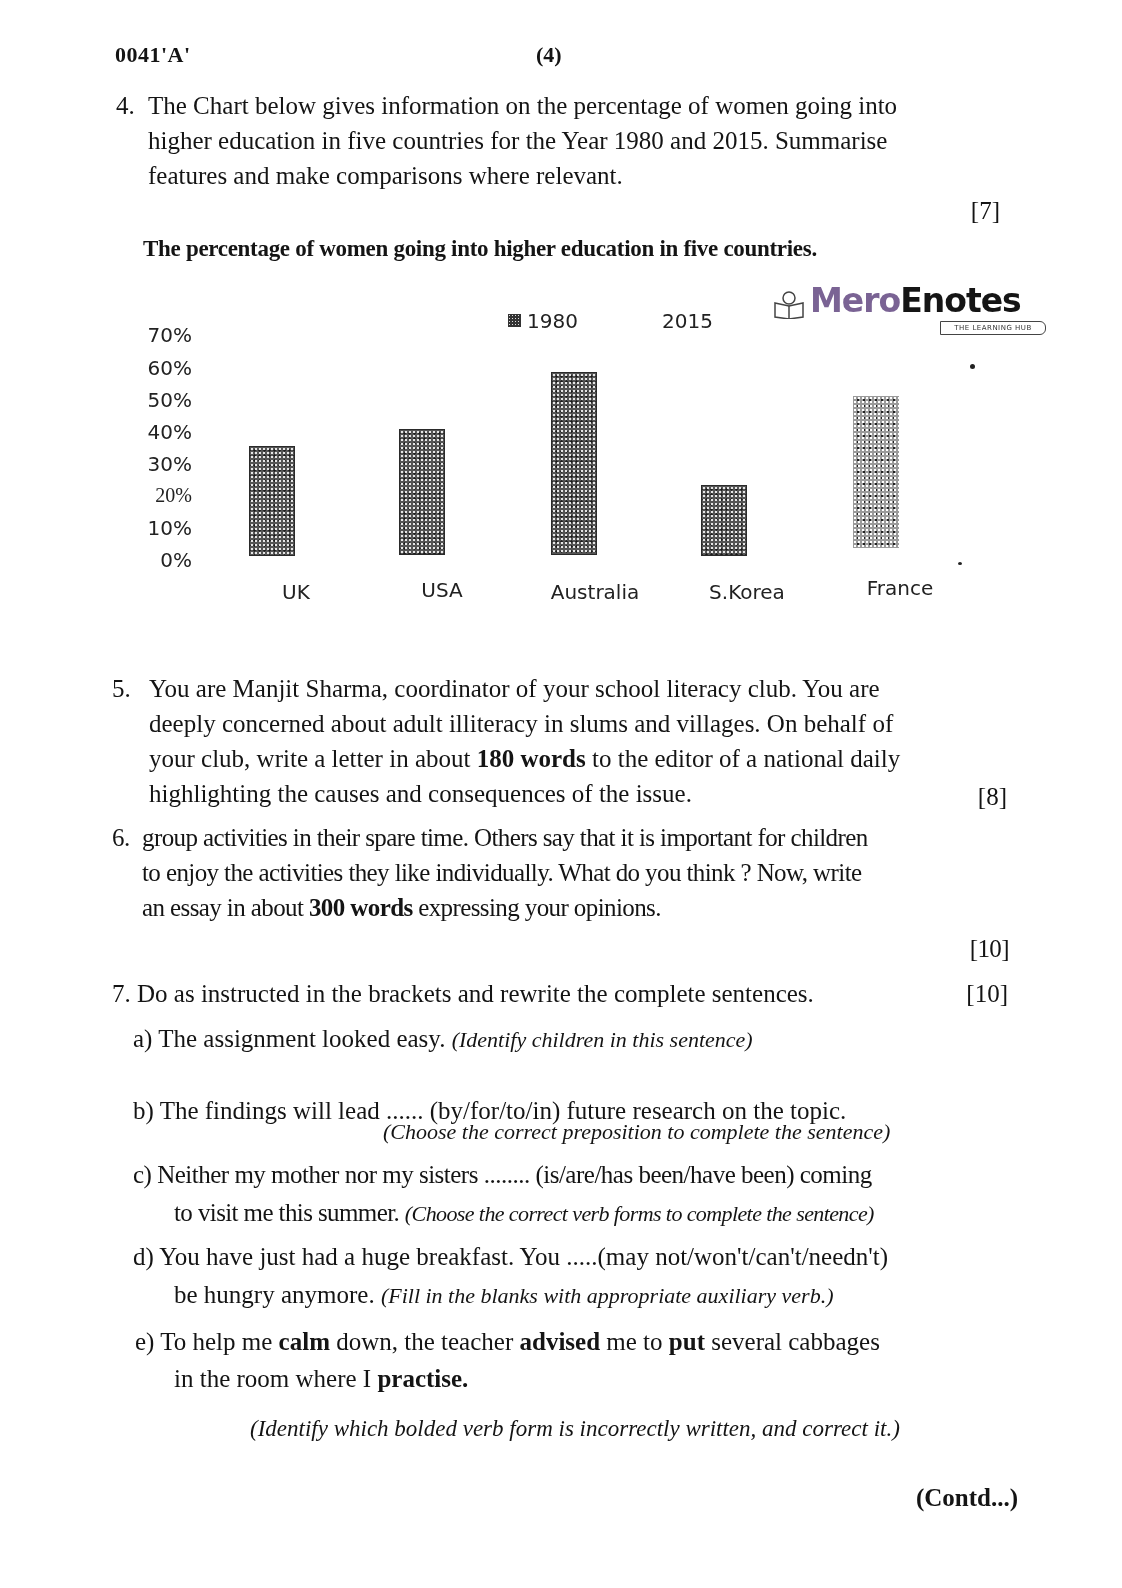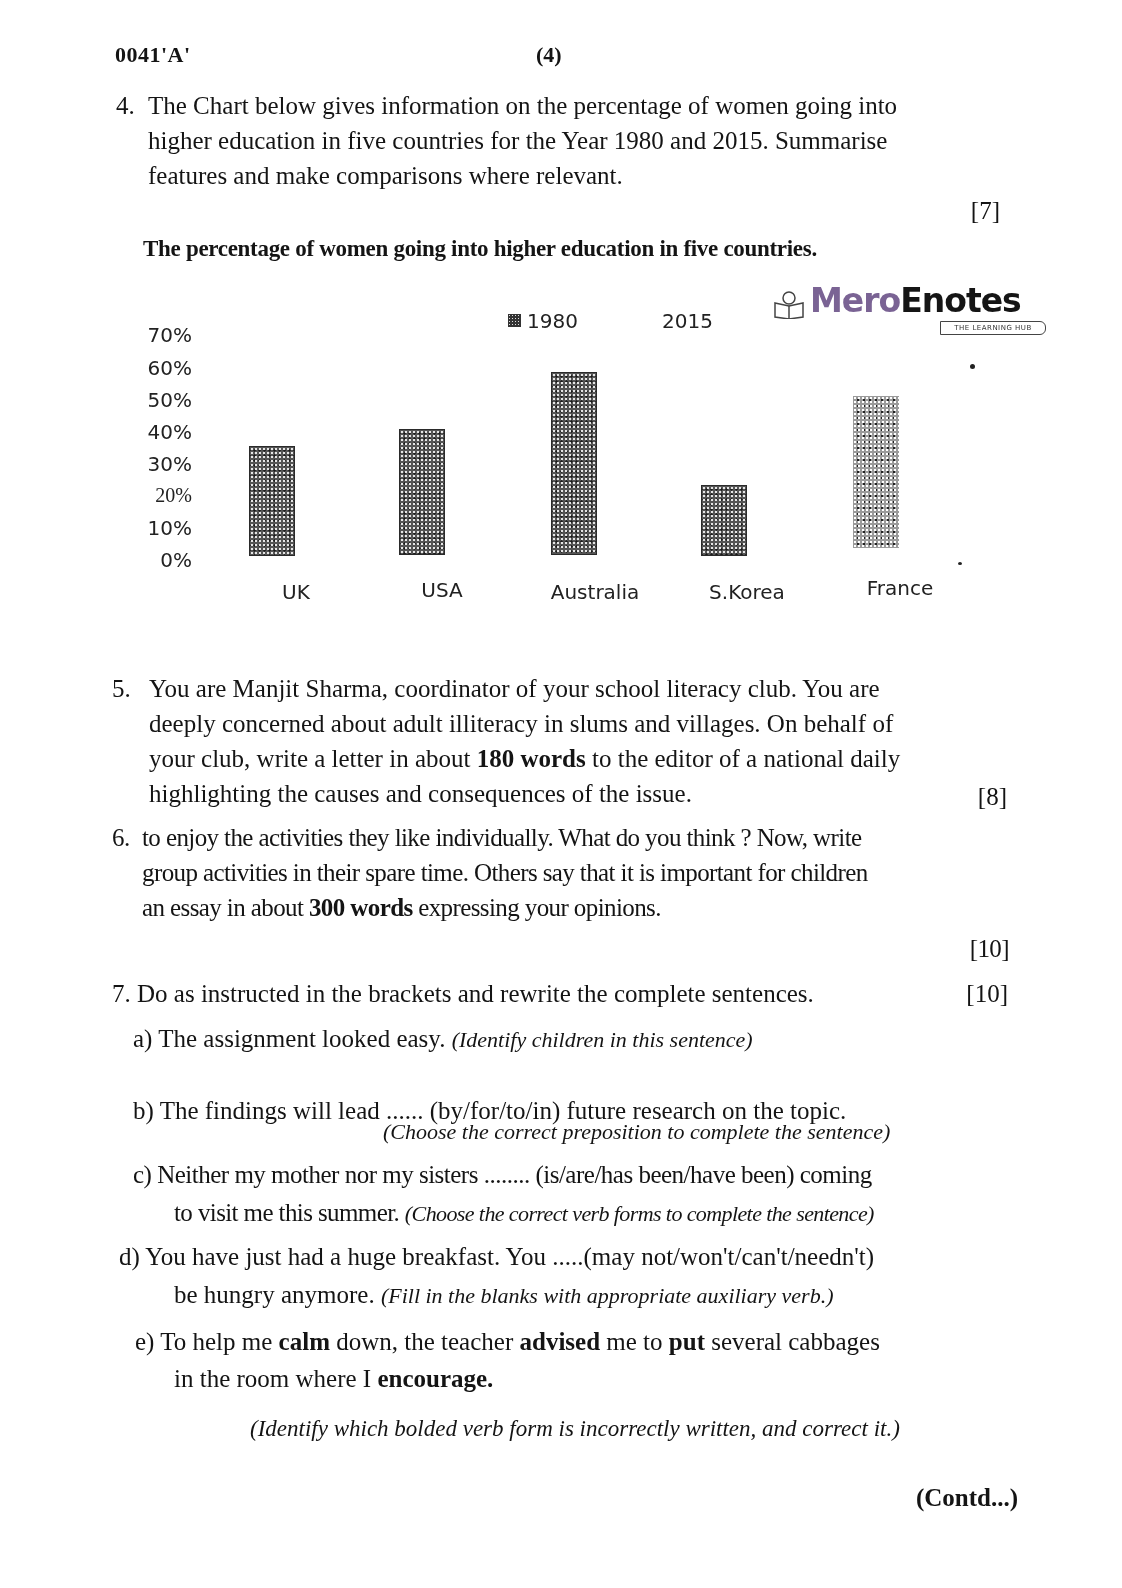--- a/index.html
+++ b/index.html
@@ -129,22 +129,22 @@
     <span class="line">deeply concerned about adult illiteracy in slums and villages. On behalf of</span>
     <span class="line"><span>your club, write a letter in about </span><b>180 words</b><span> to the editor of a national daily</span></span>
     <span class="line">highlighting the causes and consequences of the issue.</span>
   </div>
   <span class="marks" style="top:108px;">[8]</span>
 </div>
 
 <div class="q" style="left:112px; top:820px; width:897px; letter-spacing:-0.6px;">
   <span class="num">6.</span>
   <div style="margin-left:30px;">
+    <span class="line">group activities in their spare time. Others say that it is important for children</span>
     <span class="line">to enjoy the activities they like individually. What do you think ?  Now, write</span>
-    <span class="line">group activities in their spare time. Others say that it is important for children</span>
     <span class="line"><span>an essay in about </span><b>300 words</b><span> expressing your opinions.</span></span>
   </div>
   <span class="marks" style="top:111px;">[10]</span>
 </div>
 
 <div class="q" style="left:112px; top:976px; width:896px;">
   <span>7.</span>
   <span>Do as instructed in the brackets and rewrite the complete sentences.</span>
   <span class="marks" style="top:0;">[10]</span>
 </div>
@@ -163,32 +163,32 @@
 </div>
 
 <div class="q" style="left:133px; top:1157px; letter-spacing:-0.5px;">
   <span>c)</span>
   <span>Neither my mother nor my sisters ........ (is/are/has been/have been) coming</span>
 </div>
 <div class="q" style="left:174px; top:1195px; letter-spacing:-0.6px;">
   <span>to visit me this summer. </span><i style="font-size:22px;">(Choose the correct verb forms to complete the sentence)</i>
 </div>
 
-<div class="q" style="left:119px; top:1239px;">
+<div class="q" style="left:133px; top:1239px;">
   <span>d)</span>
   <span>You have just had a huge breakfast. You .....(may not/won't/can't/needn't)</span>
 </div>
 <div class="q" style="left:174px; top:1277px;">
   <span>be hungry anymore. </span><i style="font-size:22px;">(Fill in the blanks with appropriate auxiliary verb.)</i>
 </div>
 
 <div class="q" style="left:135px; top:1324px;">
   <span>e)</span>
   <span>To help me </span><b>calm</b><span> down, the teacher </span><b>advised</b><span> me to </span><b>put</b><span> several cabbages</span>
 </div>
 <div class="q" style="left:174px; top:1361px;">
-  <span>in the room where I </span><b>encourage.</b>
+  <span>in the room where I </span><b>practise.</b>
 </div>
 <div class="q" style="left:250px; top:1410px;">
   <i style="font-size:23px;">(Identify which bolded verb form is incorrectly written, and correct it.)</i>
 </div>
 
 <div class="abs contd">(Contd...)</div>
 
 </body></html>

